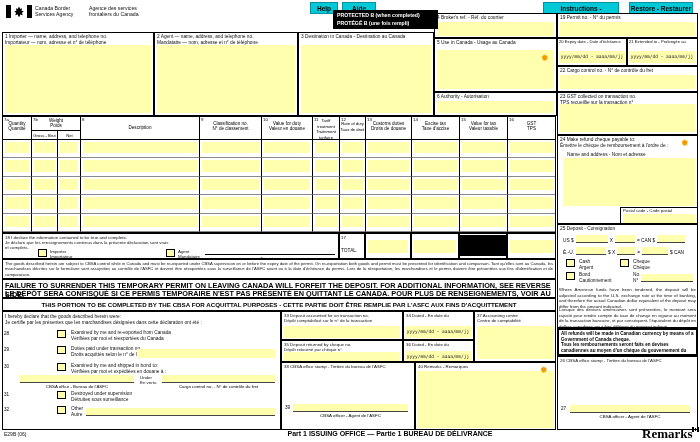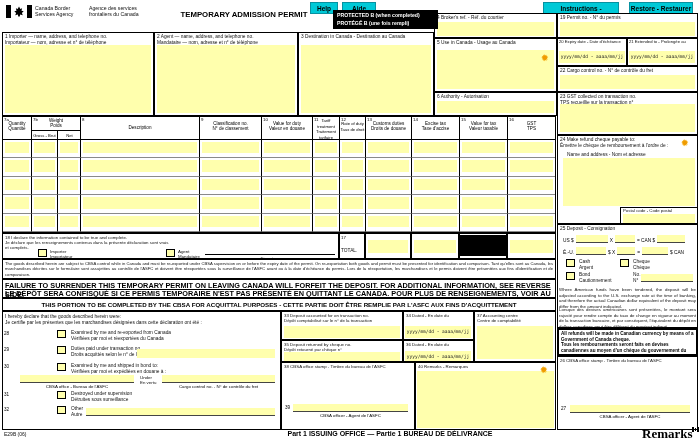--- a/index.html
+++ b/index.html
@@ -62,21 +62,20 @@
   <svg class="abs" style="left:6px;top:5px;" width="26" height="13" viewBox="0 0 26 13">
     <rect x="0" y="0" width="5" height="13" fill="#000"></rect>
     <rect x="21" y="0" width="5" height="13" fill="#000"></rect>
     <path d="M13 1.5 l1.3 2.6 1.8-.9 -.6 2.6 2.2.4 -1.8 1.8 .9 2.2 -2.7-.7 -.3 2 h-1.6 l-.3-2 -2.7.7 .9-2.2 -1.8-1.8 2.2-.4 -.6-2.6 1.8.9 z" fill="#000"></path>
   </svg>
   <div class="lbl pre" style="left:35px;top:6px;font-size:5.2px;">Canada Border
 Services Agency</div>
   <div class="lbl pre" style="left:89px;top:6px;font-size:5.2px;">Agence des services
 frontaliers du Canada</div>
   <div class="title" style="left:152px;top:10px;width:184px;">
-    <div>TEMPORARY ADMISSION PERMIT</div>
   </div>
   <div class="protected" style="left:333px;top:10px;width:105px;">PROTECTED B (when completed)
 PROTÉGÉ B (une fois rempli)</div>
 
   <div class="box" style="left:2px;top:32px;width:152px;height:84px;">
     <div class="lbl pre" style="left:2px;top:1px;">1 Importer — name, address, and telephone no.
 Importateur — nom, adresse et n° de téléphone</div>
   </div>
   <div class="yf" style="left:5px;top:45px;width:146px;height:68px;"></div>
 

